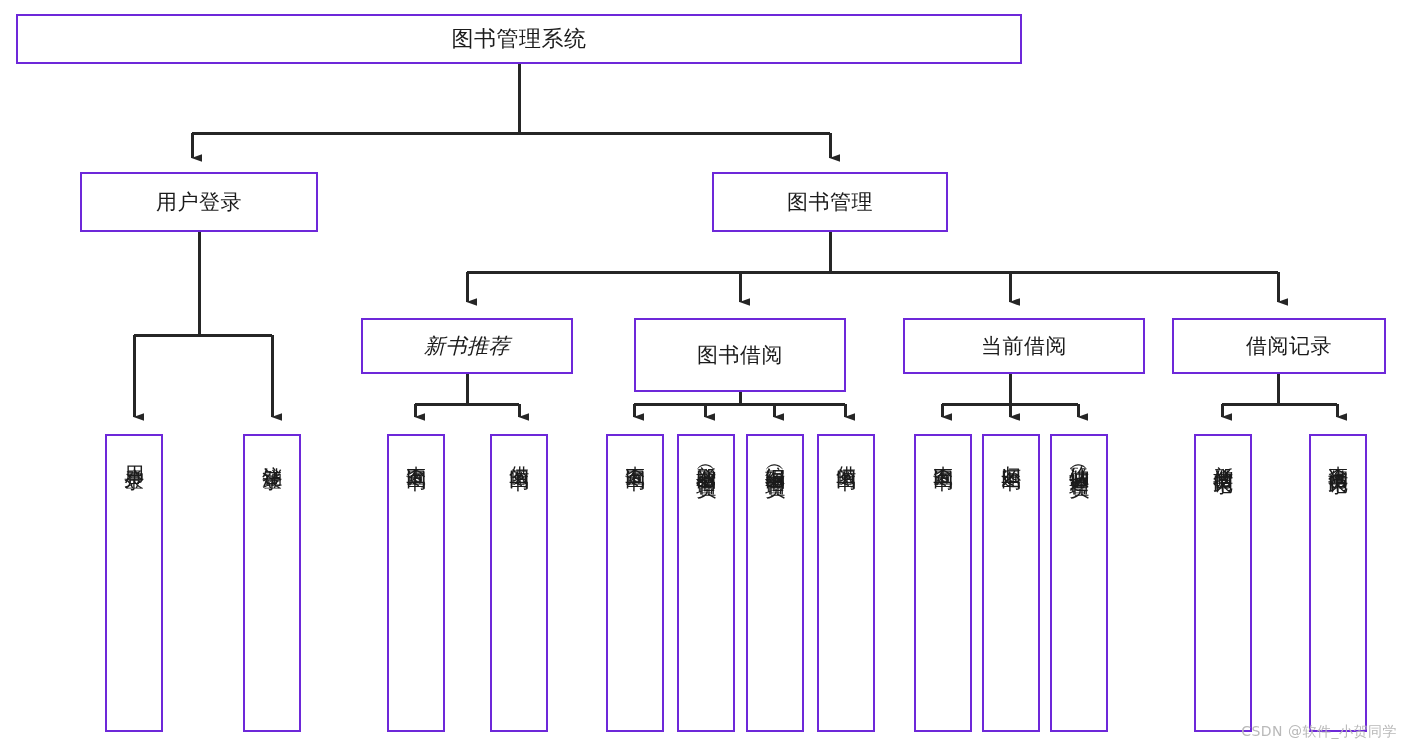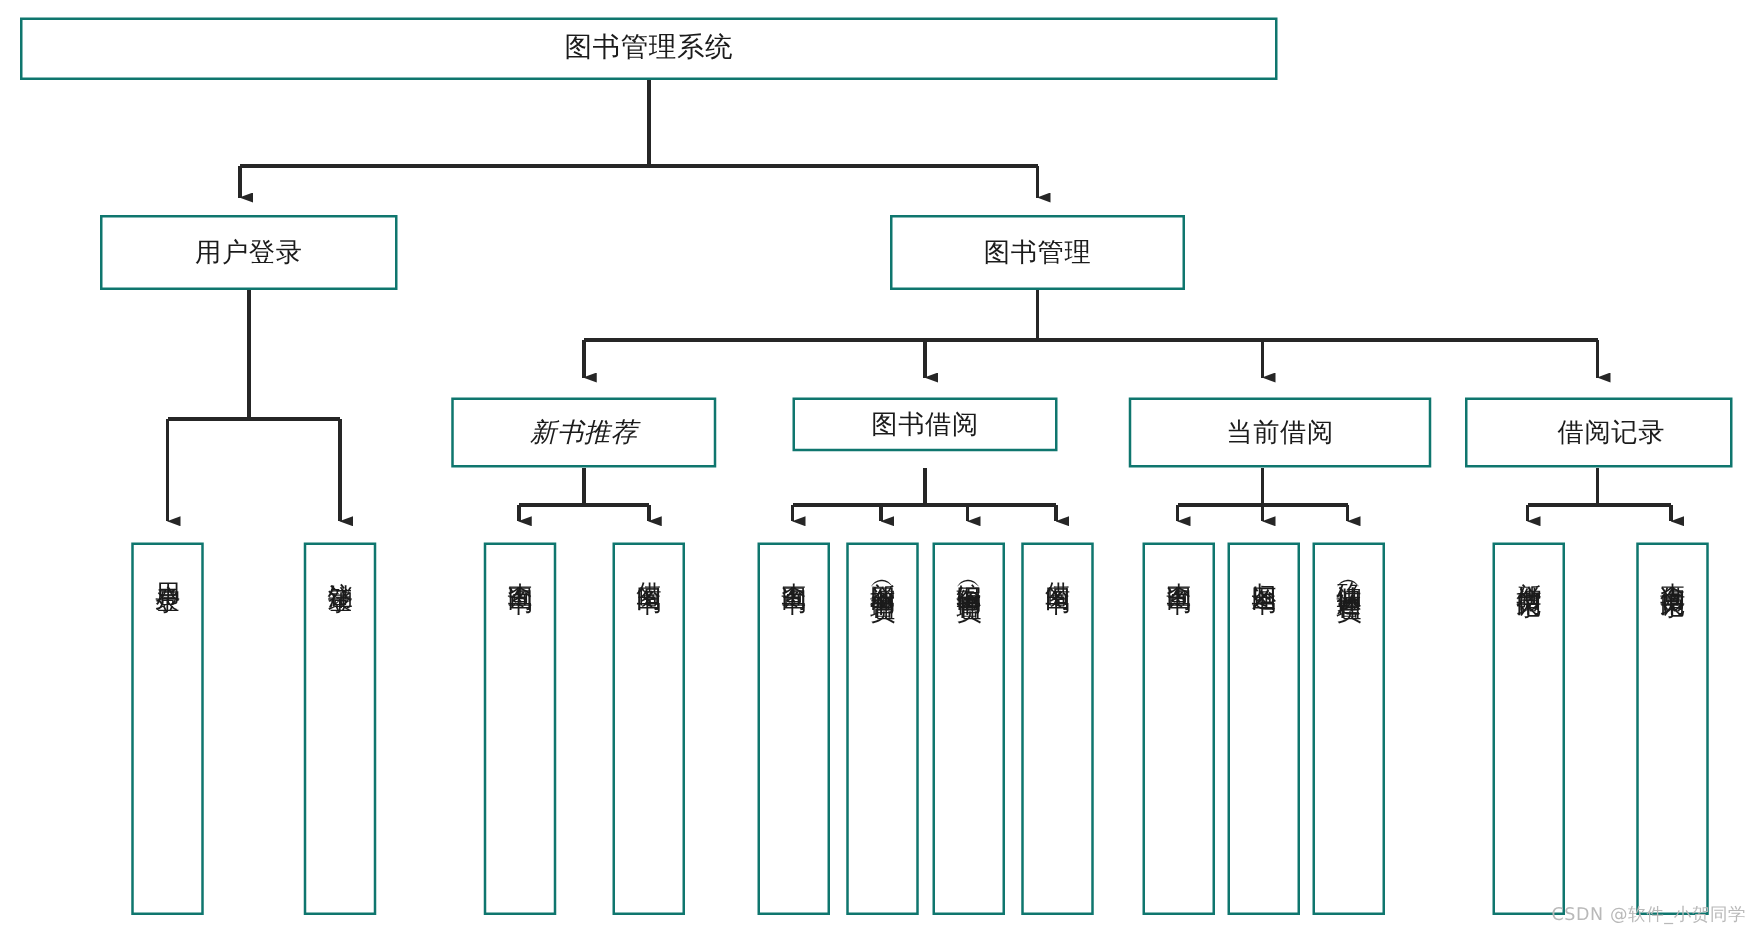--- a/index.html
+++ b/index.html
@@ -21,21 +21,21 @@
   #diagram-svg {
     position: absolute;
     left: 0;
     top: 0;
     width: 1405px;
     height: 747px;
   }
   .node {
     position: absolute;
     box-sizing: border-box;
-    border: 2px solid #0f766e;
+    border: 2px solid #6d28d9;
     background: #ffffff;
     display: flex;
     align-items: center;
     justify-content: center;
     color: #1b1b1b;
   }
   .node-label {
     display: block;
     text-align: center;
     line-height: 1.28;
@@ -134,21 +134,21 @@
   <div class="node horiz" style="left:80px; top:172px; width:238px; height:60px;">
     <span class="node-label">用户登录</span>
   </div>
   <div class="node horiz" style="left:712px; top:172px; width:236px; height:60px;">
     <span class="node-label">图书管理</span>
   </div>
 
   <div class="node horiz" style="left:361px; top:318px; width:212px; height:56px;font-style:italic;">
     <span class="node-label">新书推荐</span>
   </div>
-  <div class="node horiz" style="left:634px; top:318px; width:212px; height:43px;">
+  <div class="node horiz" style="left:634px; top:318px; width:212px; height:74px;">
     <span class="node-label">图书借阅</span>
   </div>
   <div class="node horiz" style="left:903px; top:318px; width:242px; height:56px;">
     <span class="node-label">当前借阅</span>
   </div>
   <div class="node horiz" style="left:1172px; top:318px; width:214px; height:56px;padding-left:20px;">
     <span class="node-label">借阅记录</span>
   </div>
 
   <div class="node vert" style="left:105px; top:434px; width:58px; height:298px;">

